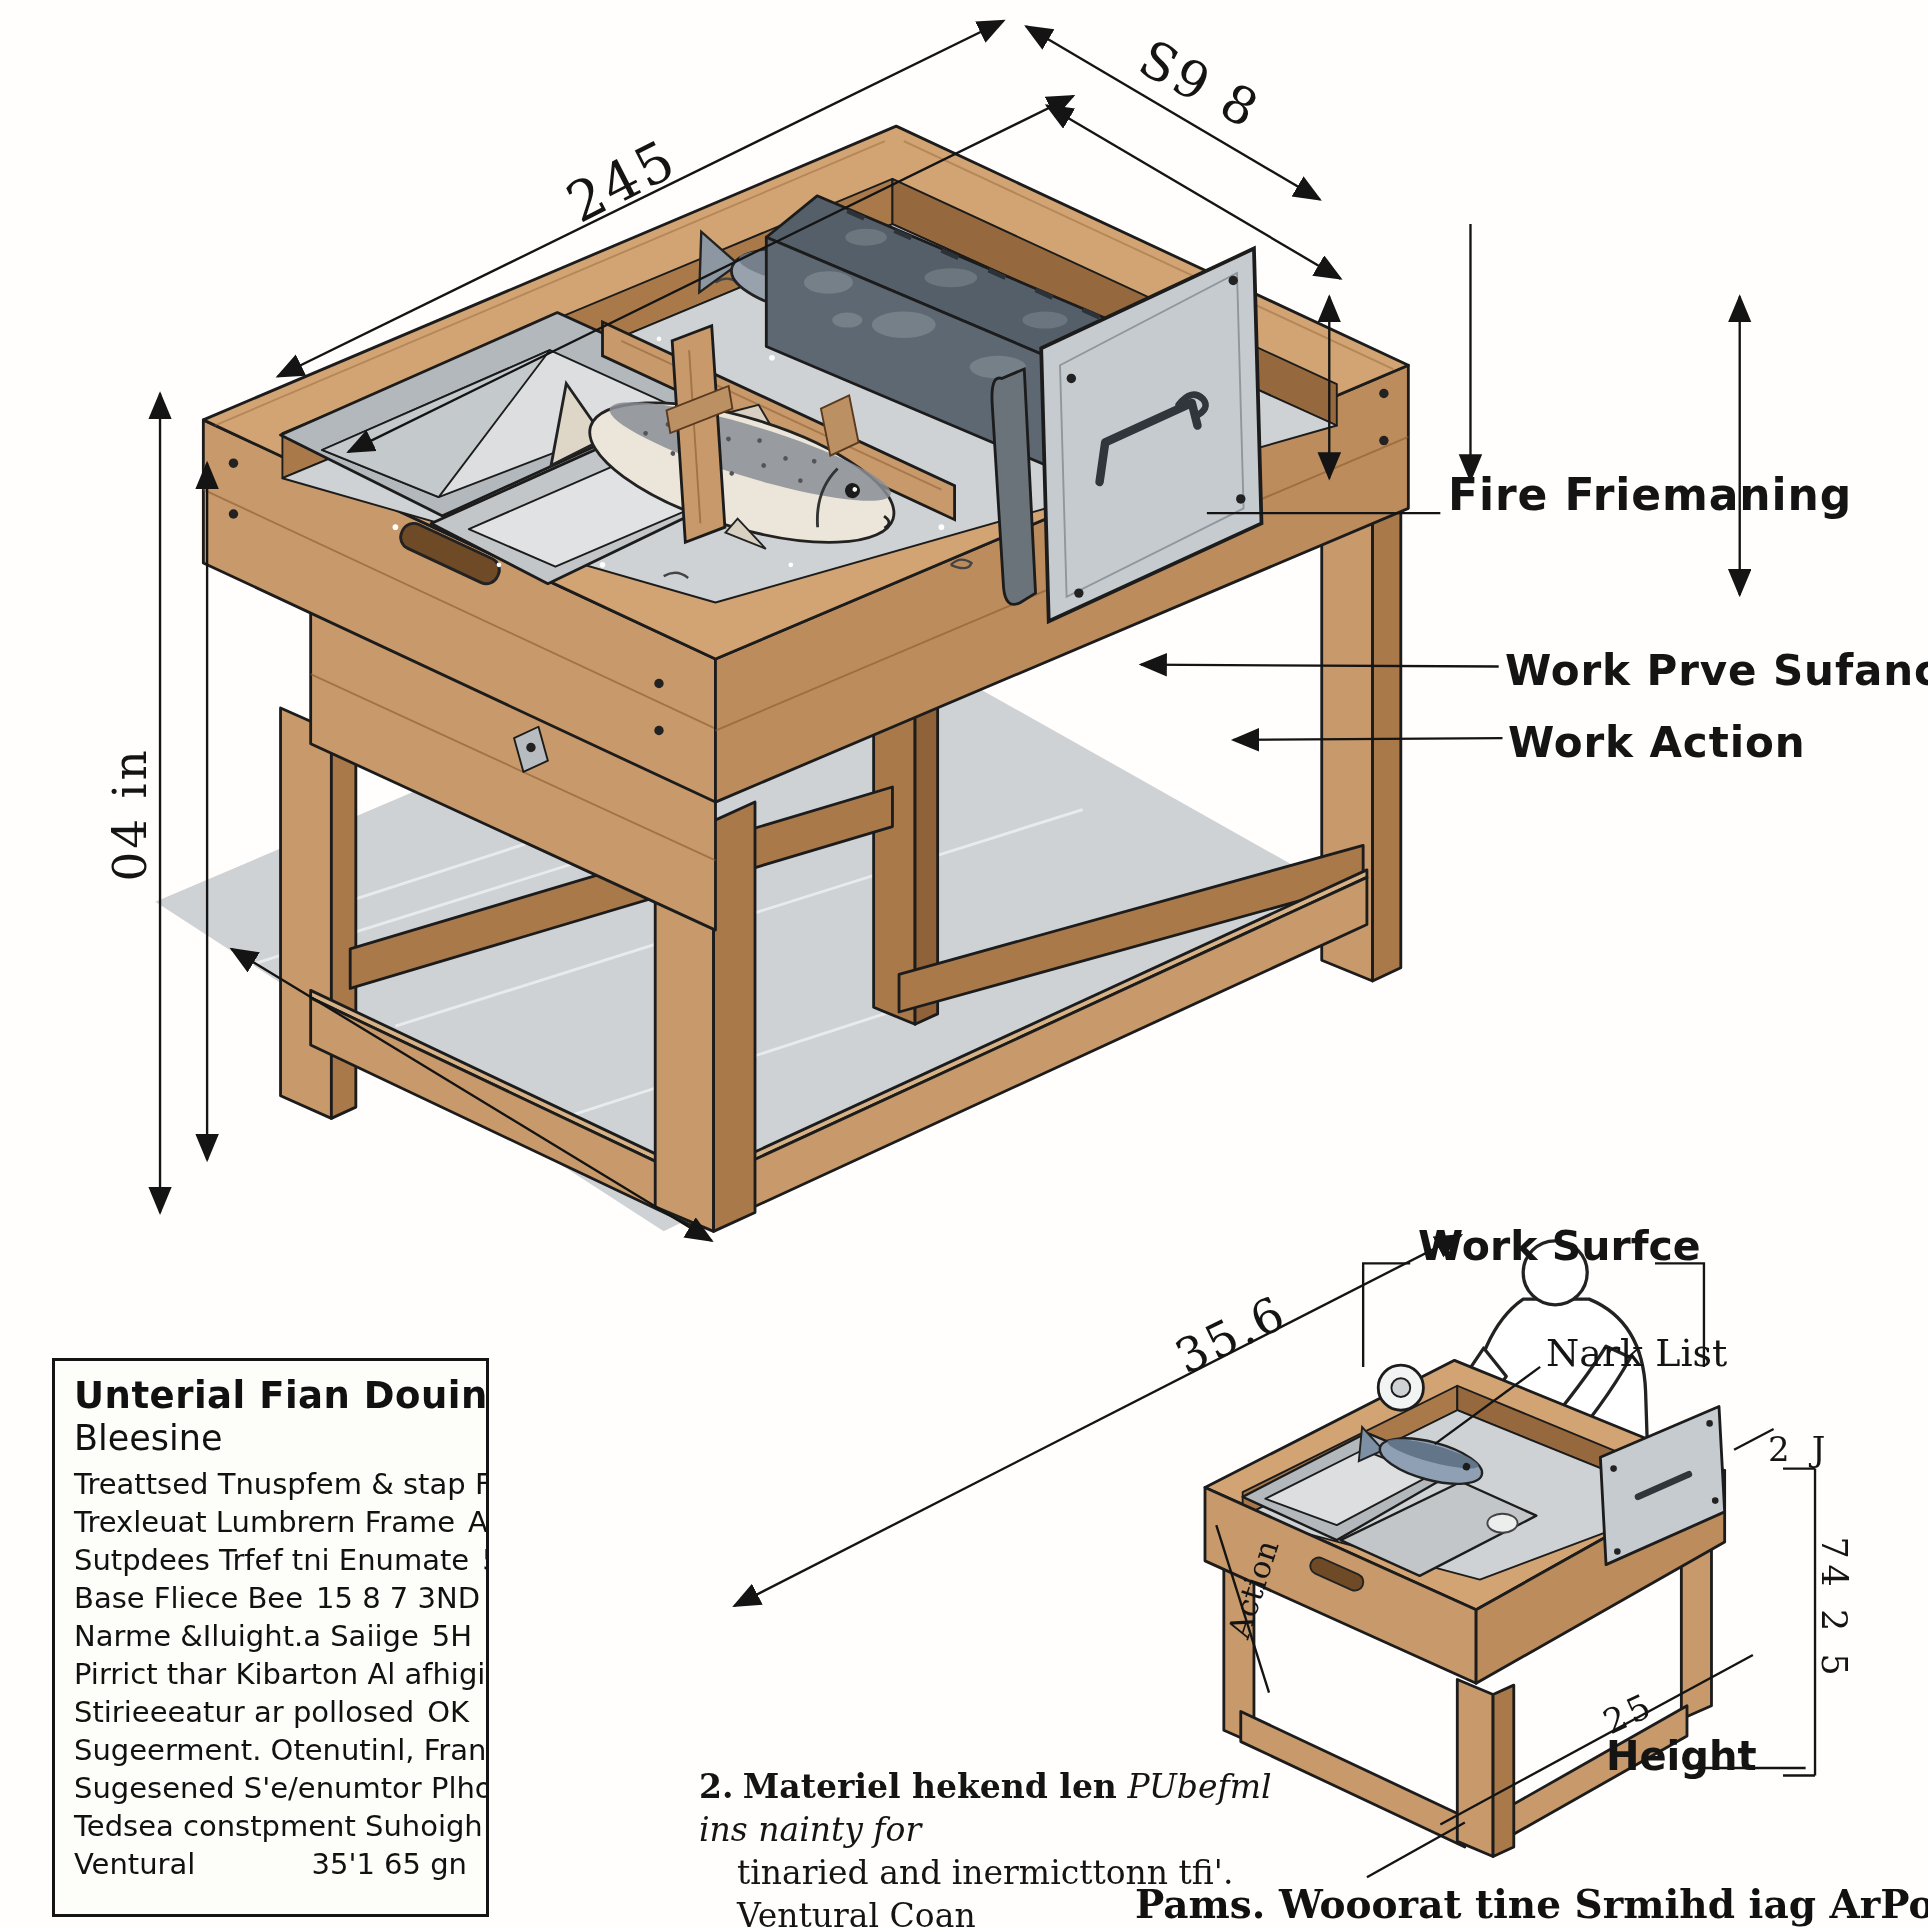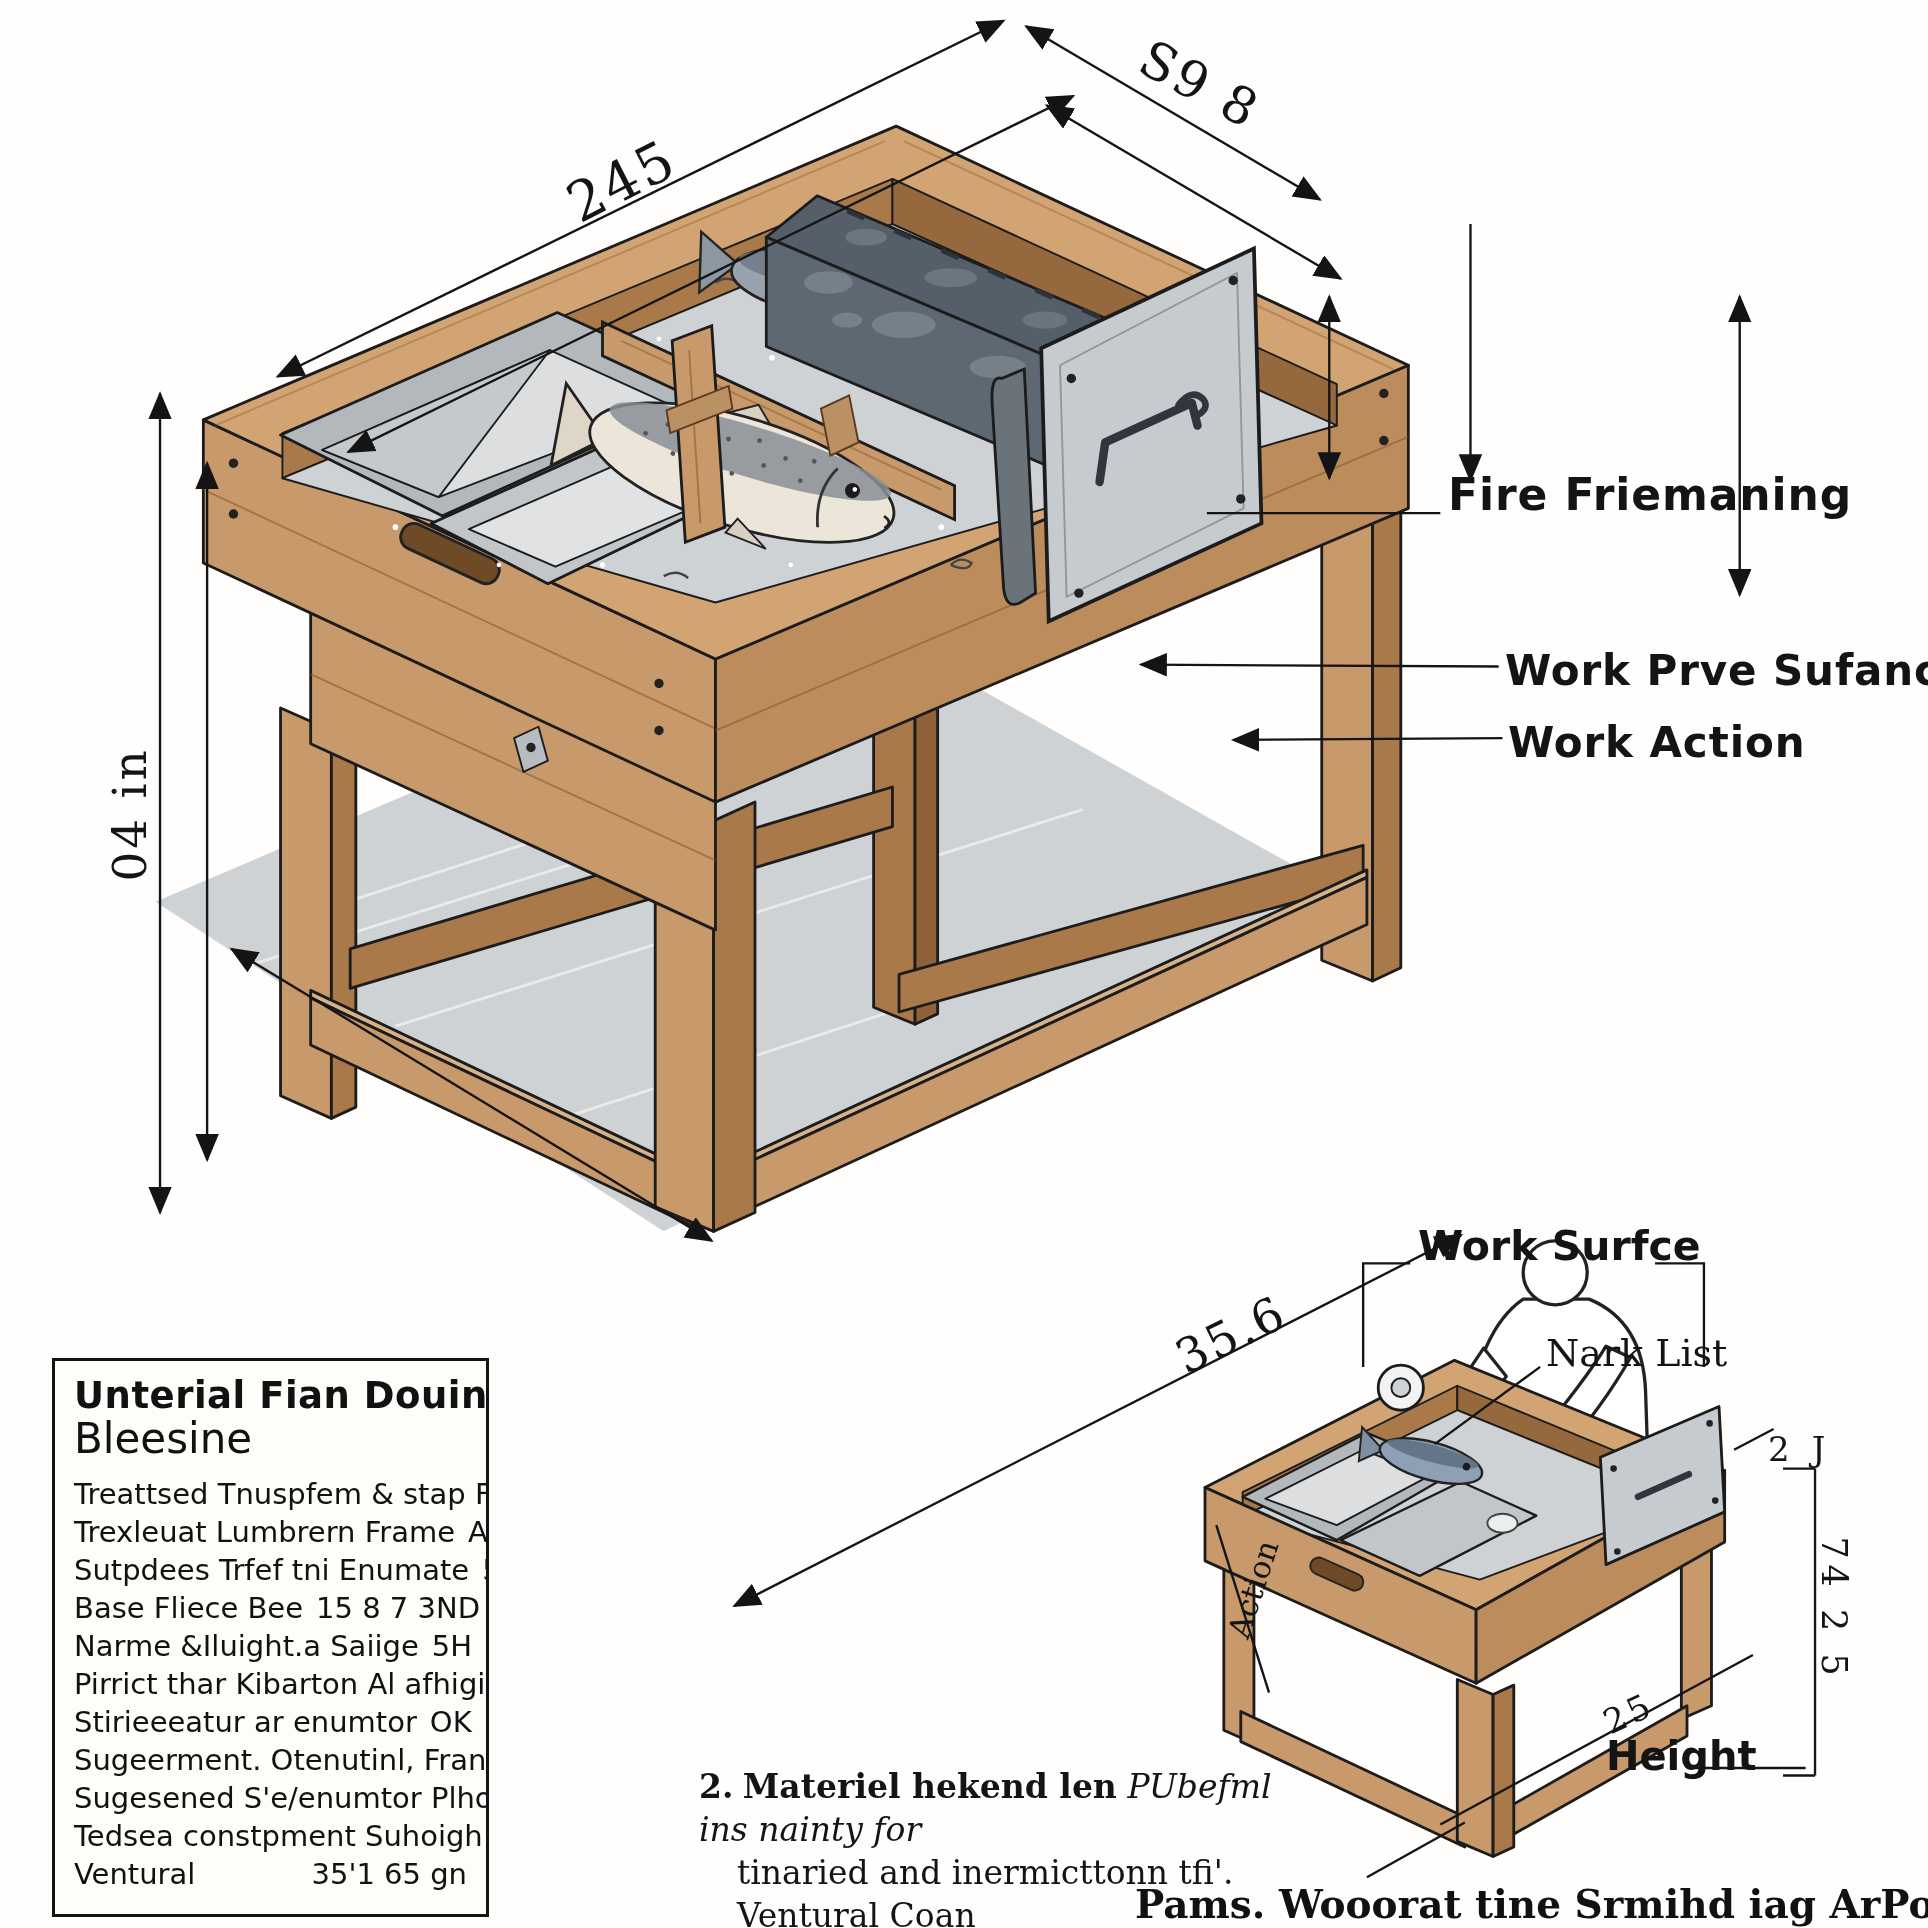--- a/index.html
+++ b/index.html
@@ -21,21 +21,21 @@
   .lbl-2j{left:1768px;top:1429px;font-size:34px;font-family:"DejaVu Serif",serif;letter-spacing:5.6px;}
   .lbl-7425{left:1753px;top:1589px;width:162px;font-size:35px;transform:rotate(90deg);text-align:center;
             font-family:"DejaVu Serif",serif;letter-spacing:5.6px;}
   .lbl-25{left:1603px;top:1693px;font-size:34px;transform:rotate(-25deg);font-family:"DejaVu Serif",serif;letter-spacing:3.8px;}
   .lbl-height{left:1606px;top:1733px;font-weight:700;font-size:40px;}
   .lbl-action{left:1192px;top:1571px;width:122px;font-size:31px;transform:rotate(-72deg);
               font-family:"DejaVu Serif",serif;text-align:center;}
   .mat-box{position:absolute;left:52px;top:1358px;width:437px;height:559px;border:3.8px solid #141414;
            background:#fdfdfa;padding:13px 19px 9.4px 19px;box-sizing:border-box;overflow:hidden;}
   .mat-title{font-size:37px;font-weight:700;line-height:43px;letter-spacing:0.5px;white-space:nowrap;}
-  .mat-sub{font-size:42px;line-height:43px;margin-bottom:15px;}
+  .mat-sub{font-size:35px;line-height:43px;margin-bottom:5px;}
   .mat-row{display:flex;justify-content:space-between;font-size:29px;line-height:38px;white-space:nowrap;}
   .mat-row .v{margin-left:13px;}
   .note{position:absolute;left:699px;top:1765px;width:621px;font-family:"DejaVu Serif",serif;
         font-size:33px;line-height:43px;color:#141414;}
   .note .num{font-weight:700;margin-right:9.4px;}
   .note .lead{font-weight:700;text-align:center;}
   .note .rest{font-style:italic;}
   .note .cont{padding-left:38px;}
   .caption{position:absolute;left:1135px;top:1881px;font-family:"DejaVu Serif",serif;font-weight:700;
            font-size:39px;white-space:nowrap;}
@@ -366,21 +366,21 @@
         <span class="v">15 8 7 3ND</span>
       </div>
     <div class="mat-row">
       <span>Narme &amp;Iluight.a Saiige</span>
         <span class="v">5H</span>
       </div>
     <div class="mat-row">
       <span>Pirrict thar Kibarton Al afhigieh</span>
       </div>
     <div class="mat-row">
-      <span>Stirieeeatur ar enumtor</span>
+      <span>Stirieeeatur ar pollosed</span>
         <span class="v">OK</span>
       </div>
     <div class="mat-row">
       <span>Sugeerment. Otenutinl, Frann</span>
       </div>
     <div class="mat-row">
       <span>Sugesened S'e/enumtor Plhoptinty</span>
       </div>
     <div class="mat-row">
       <span>Tedsea constpment Suhoigh</span>

